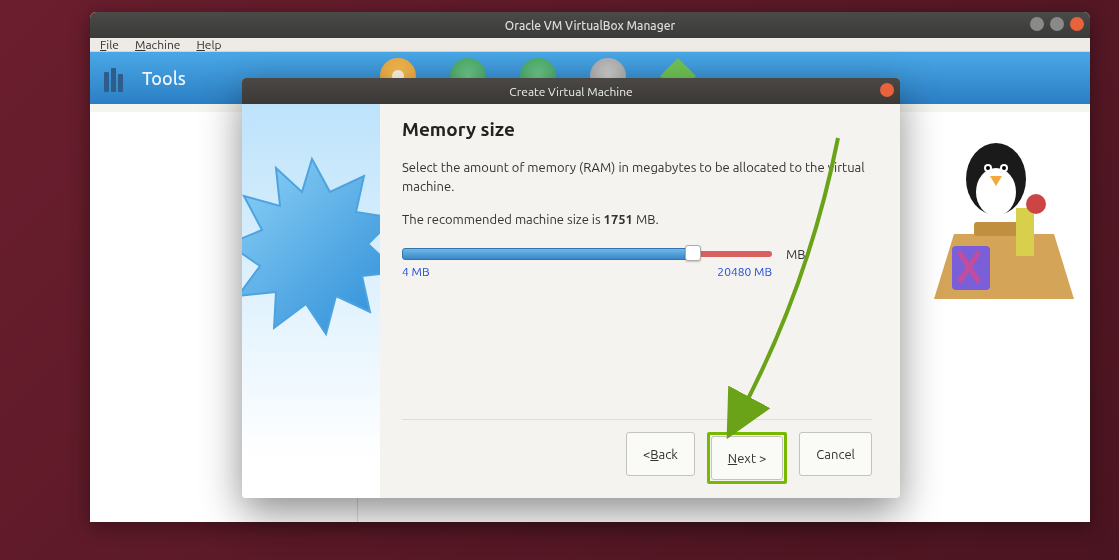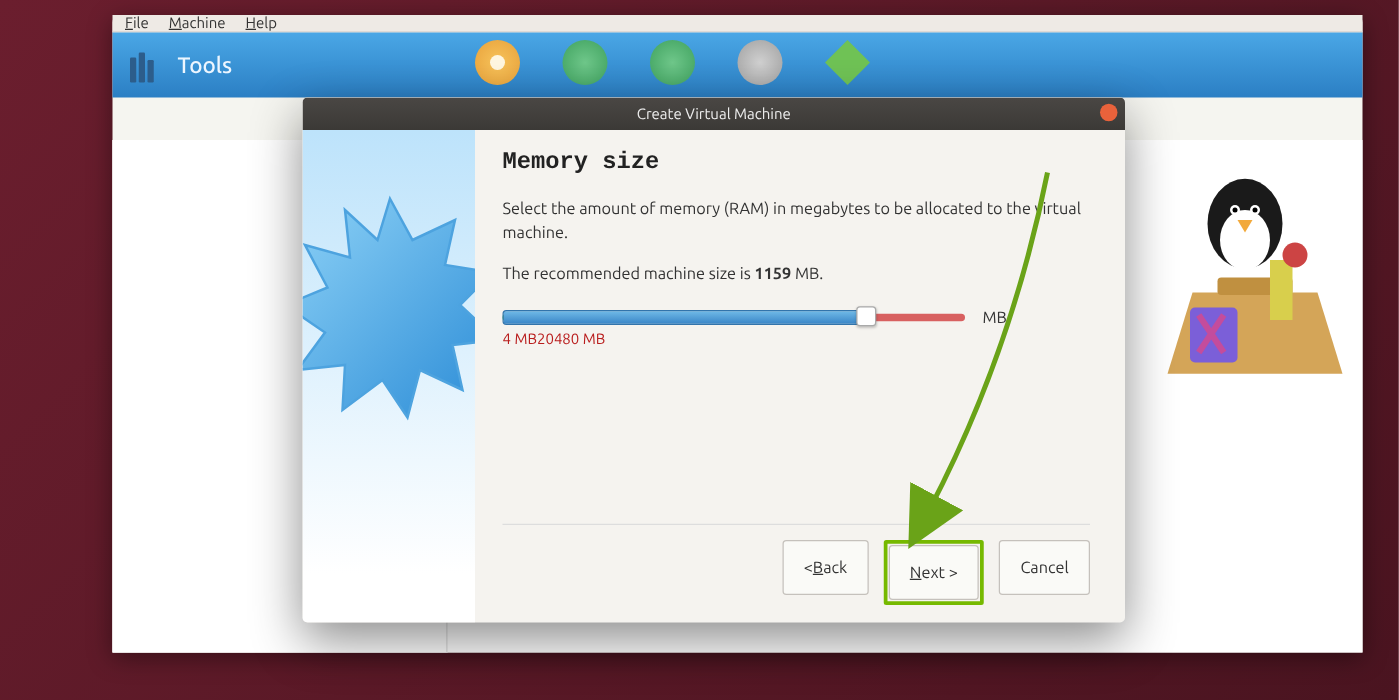--- a/index.html
+++ b/index.html
@@ -35,53 +35,61 @@
     .dialog { position: absolute; left: 242px; top: 78px; width: 658px; height: 420px; background: #f5f3ef; border-radius: 4px; box-shadow: 0 14px 40px rgba(0,0,0,.45); overflow: hidden; }
     .dialog-titlebar { height: 26px; background: linear-gradient(#4a4744, #3b3936); display: flex; align-items: center; justify-content: center; position: relative; }
     .dialog-title { color: #eee; font-size: 12px; }
     .dialog-close { position: absolute; right: 6px; top: 5px; width: 14px; height: 14px; border-radius: 50%; background: #e9623b; }
 
     .dialog-body { display: flex; height: calc(100% - 26px); }
     .dialog-side { width: 138px; background: linear-gradient(#bde3fb, #fff 90%); display: flex; align-items: flex-start; justify-content: center; padding-top: 0; }
     .dialog-side svg { width: 138px; height: 280px; }
 
     .dialog-main { flex: 1; padding: 14px 28px 14px 22px; display: flex; flex-direction: column; }
-    .dialog-heading { font-size: 19px; font-weight: 700; color: #222; margin-bottom: 18px; font-family: Liberation Mono, monospace; }
+    .dialog-heading { font-size: 19px; font-weight: 700; color: #222; margin-bottom: 18px; }
     .dialog-text { font-size: 13px; color: #333; line-height: 1.45; }
     .dialog-text.reco { margin-top: 14px; }
     .dialog-text b { font-weight: 700; }
 
     .slider-area { margin-top: 18px; position: relative; }
     .slider-track-wrap { position: relative; height: 14px; width: 370px; }
     .slider-track { position:absolute; left:0; top:4px; height:6px; width:100%; border-radius:3px; background: linear-gradient(to right, #52b86a 0%, #52b86a 45%, #eaa45a 45%, #eaa45a 70%, #d86060 70%, #d86060 100%); }
     .slider-fill { position:absolute; left:0; top:1px; height:12px; width: 290px; background: linear-gradient(#6fb9e7,#3a86c7); border-radius:3px; border:1px solid #3274ab; }
     .slider-thumb { position:absolute; left: 283px; top:-2px; width:16px; height:16px; border-radius:3px; background:#fff; border:1px solid #aaa; box-shadow:0 1px 2px rgba(0,0,0,.2); }
 
     .slider-row { display:flex; align-items:center; gap:10px; }
     .mem-input-wrap { display:flex; align-items:center; border:3px solid #76b900; padding:1px 3px; border-radius:2px; }
     .mem-input { width:60px; height:24px; border:1px solid #bfbfbf; background:#fff; font-size:13px; text-align:right; padding:0 6px; }
     .spin-btns { display:flex; flex-direction:column; margin-left:2px; }
     .spin-btns div { width:14px; height:11px; border:1px solid #bfbfbf; background:#f0f0f0; font-size:7px; line-height:7px; text-align:center; color:#555; }
     .mb-label { font-size:13px; color:#333; margin-left:4px; }
 
-    .slider-limits { display:flex; width:370px; font-size:12px; color:#b91c1c; margin-top:4px; }
+    .slider-limits { display:flex; justify-content:space-between; width:370px; font-size:12px; color:#1d4ed8; margin-top:4px; }
 
     .dialog-footer { margin-top:auto; border-top:1px solid #ddd; padding-top:12px; display:flex; justify-content:flex-end; gap:12px; }
     .btn { height:44px; padding:0 16px; font-size:13px; background:#fafaf7; border:1px solid #c5c1bc; border-radius:3px; color:#333; display:flex; align-items:center; cursor:pointer; }
     .btn .mnemonic { text-decoration: underline; }
     .btn-next-wrap { border:3px solid #76b900; padding:1px; border-radius:2px; display:inline-flex; }
 
     
     .arrow-svg { position:absolute; left: 688px; top: 108px; width: 200px; height: 340px; pointer-events:none; }
 
   </style>
 </head>
 <body>
 
 <div class="vbox-window">
+  <div class="vbox-titlebar">
+    <span class="vbox-title">Oracle VM VirtualBox Manager</span>
+    <div class="vbox-titlebar-controls">
+      <div class="tb-dot tb-min"></div>
+      <div class="tb-dot tb-max"></div>
+      <div class="tb-dot tb-close"></div>
+    </div>
+  </div>
   <div class="vbox-menubar">
     <span><span class="mnemonic">F</span><span></span>ile</span>
     <span><span class="mnemonic">M</span>achine</span>
     <span><span class="mnemonic">H</span>elp</span>
   </div>
   <div class="vbox-toolbar">
     <div class="vbox-tools-icon">
         <span></span>
         <span></span>
         <span></span>
@@ -136,21 +144,21 @@
           </defs>
         <g transform="translate(70,150)">
           <polygon fill="url(#burst)" stroke="#4da3df" stroke-width="2" points="0,-95 18,-62 52,-78 44,-42 82,-36 56,-10 86,18 50,22 58,58 24,42 14,80 -6,50 -38,74 -36,38 -74,42 -52,12 -84,-10 -50,-24 -68,-58 -32,-48 -36,-86 -10,-62"></polygon>
         </g>
       </svg>
     </div>
     <div class="dialog-main">
       <div class="dialog-heading">Memory size</div>
       <div class="dialog-text">Select the amount of memory (RAM) in megabytes to be allocated to the virtual machine.</div>
       <div class="dialog-text reco">
-        <span>The recommended machine size is </span><b>1159</b><span> MB.</span>
+        <span>The recommended machine size is </span><b>1751</b><span> MB.</span>
       </div>
 
       <div class="slider-area">
         <div class="slider-row">
           <div class="slider-track-wrap">
             <div class="slider-track"></div>
             <div class="slider-fill"></div>
             <div class="slider-thumb"></div>
           </div>
           <span class="mb-label">MB</span>

